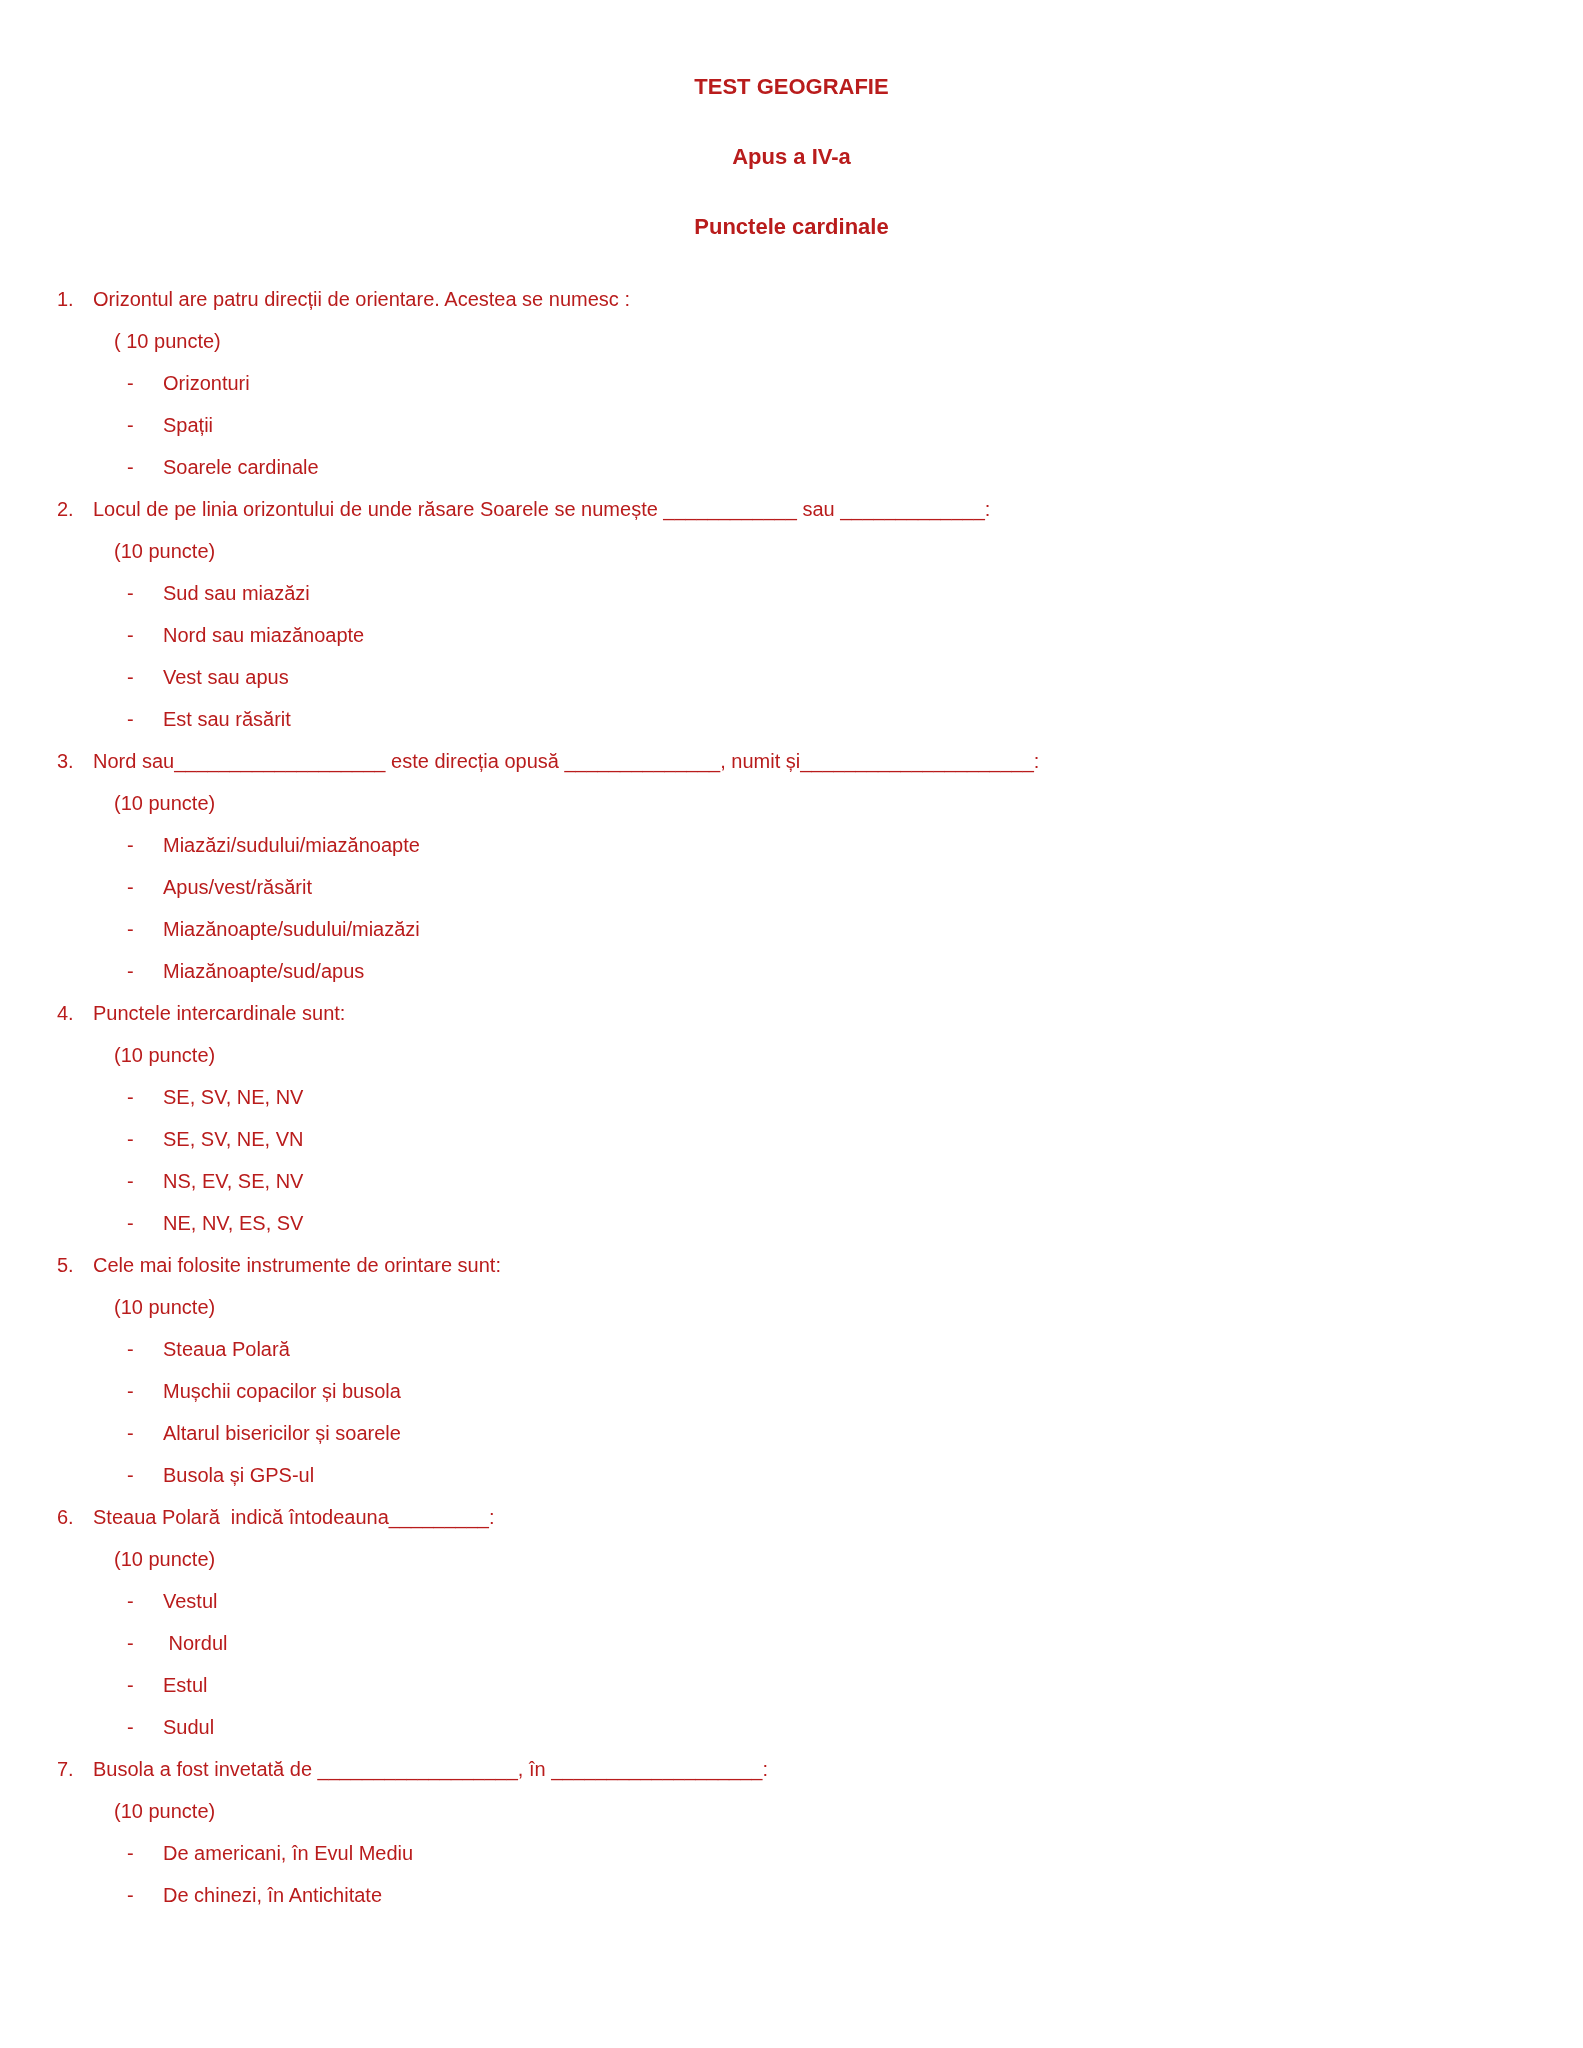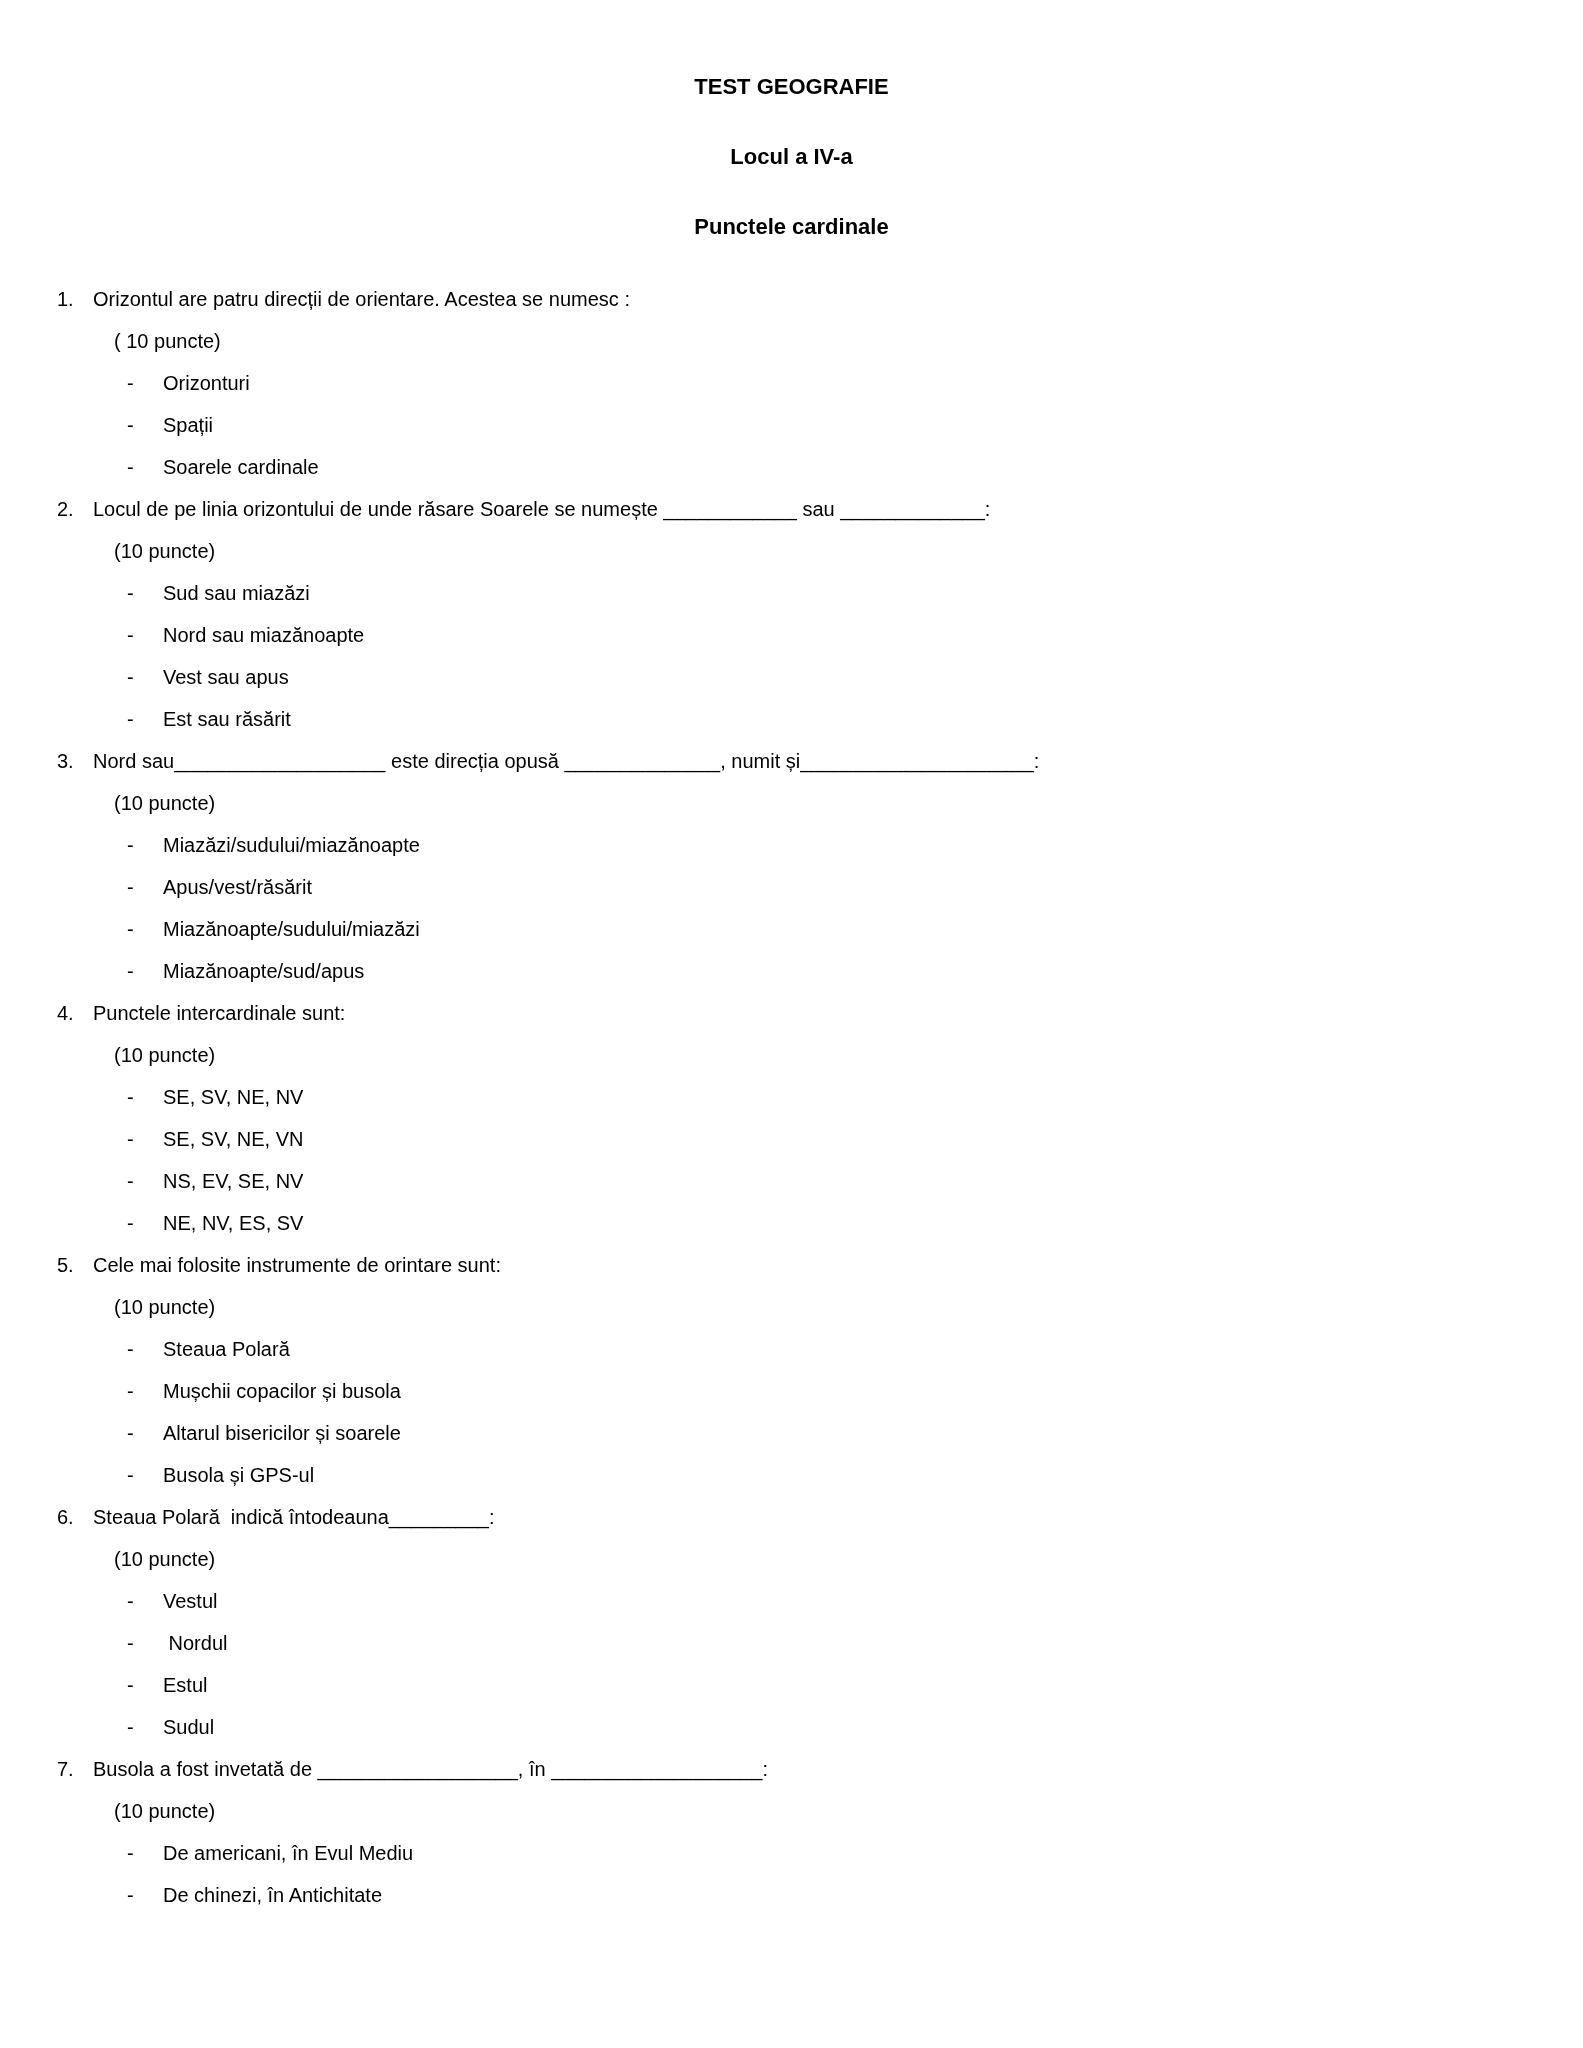--- a/index.html
+++ b/index.html
@@ -1,21 +1,21 @@
 <!DOCTYPE html>
 <html><head>
 <meta charset="utf-8">
 <style>
   html, body { margin: 0; padding: 0; background: #ffffff; }
   .page {
     position: relative;
     width: 1583px;
     height: 2048px;
     background: #ffffff;
-    color: #000000;
+    color: #b91c1c;
     font-family: "Liberation Sans", sans-serif;
     font-size: 20px;
     overflow: hidden;
     border-radius: 16px;
   }
   header.doc-header { padding-top: 72px; }
   .h-line {
     text-align: center;
     font-weight: 700;
     font-size: 22px;
@@ -33,21 +33,21 @@
   .p-line { padding-left: 114px; }
   .o-line { padding-left: 127px; }
   .o-dash { display: inline-block; width: 36px; }
 </style>
 </head>
 <body>
 
 <div class="page">
   <header class="doc-header">
     <div class="h-line">TEST GEOGRAFIE</div>
-    <div class="h-line">Locul a IV-a</div>
+    <div class="h-line">Apus a IV-a</div>
     <div class="h-line">Punctele cardinale</div>
   </header>
 
   <main class="doc-body">
 
     <section class="question">
       <div class="q-line"><span class="q-num">1.</span><span class="q-text">Orizontul are patru direcții de orientare. Acestea se numesc :</span></div>
       <div class="p-line">( 10 puncte)</div>
       <div class="o-line"><span class="o-dash">-</span><span class="o-text">Orizonturi</span></div>
       <div class="o-line"><span class="o-dash">-</span><span class="o-text">Spații</span></div>

